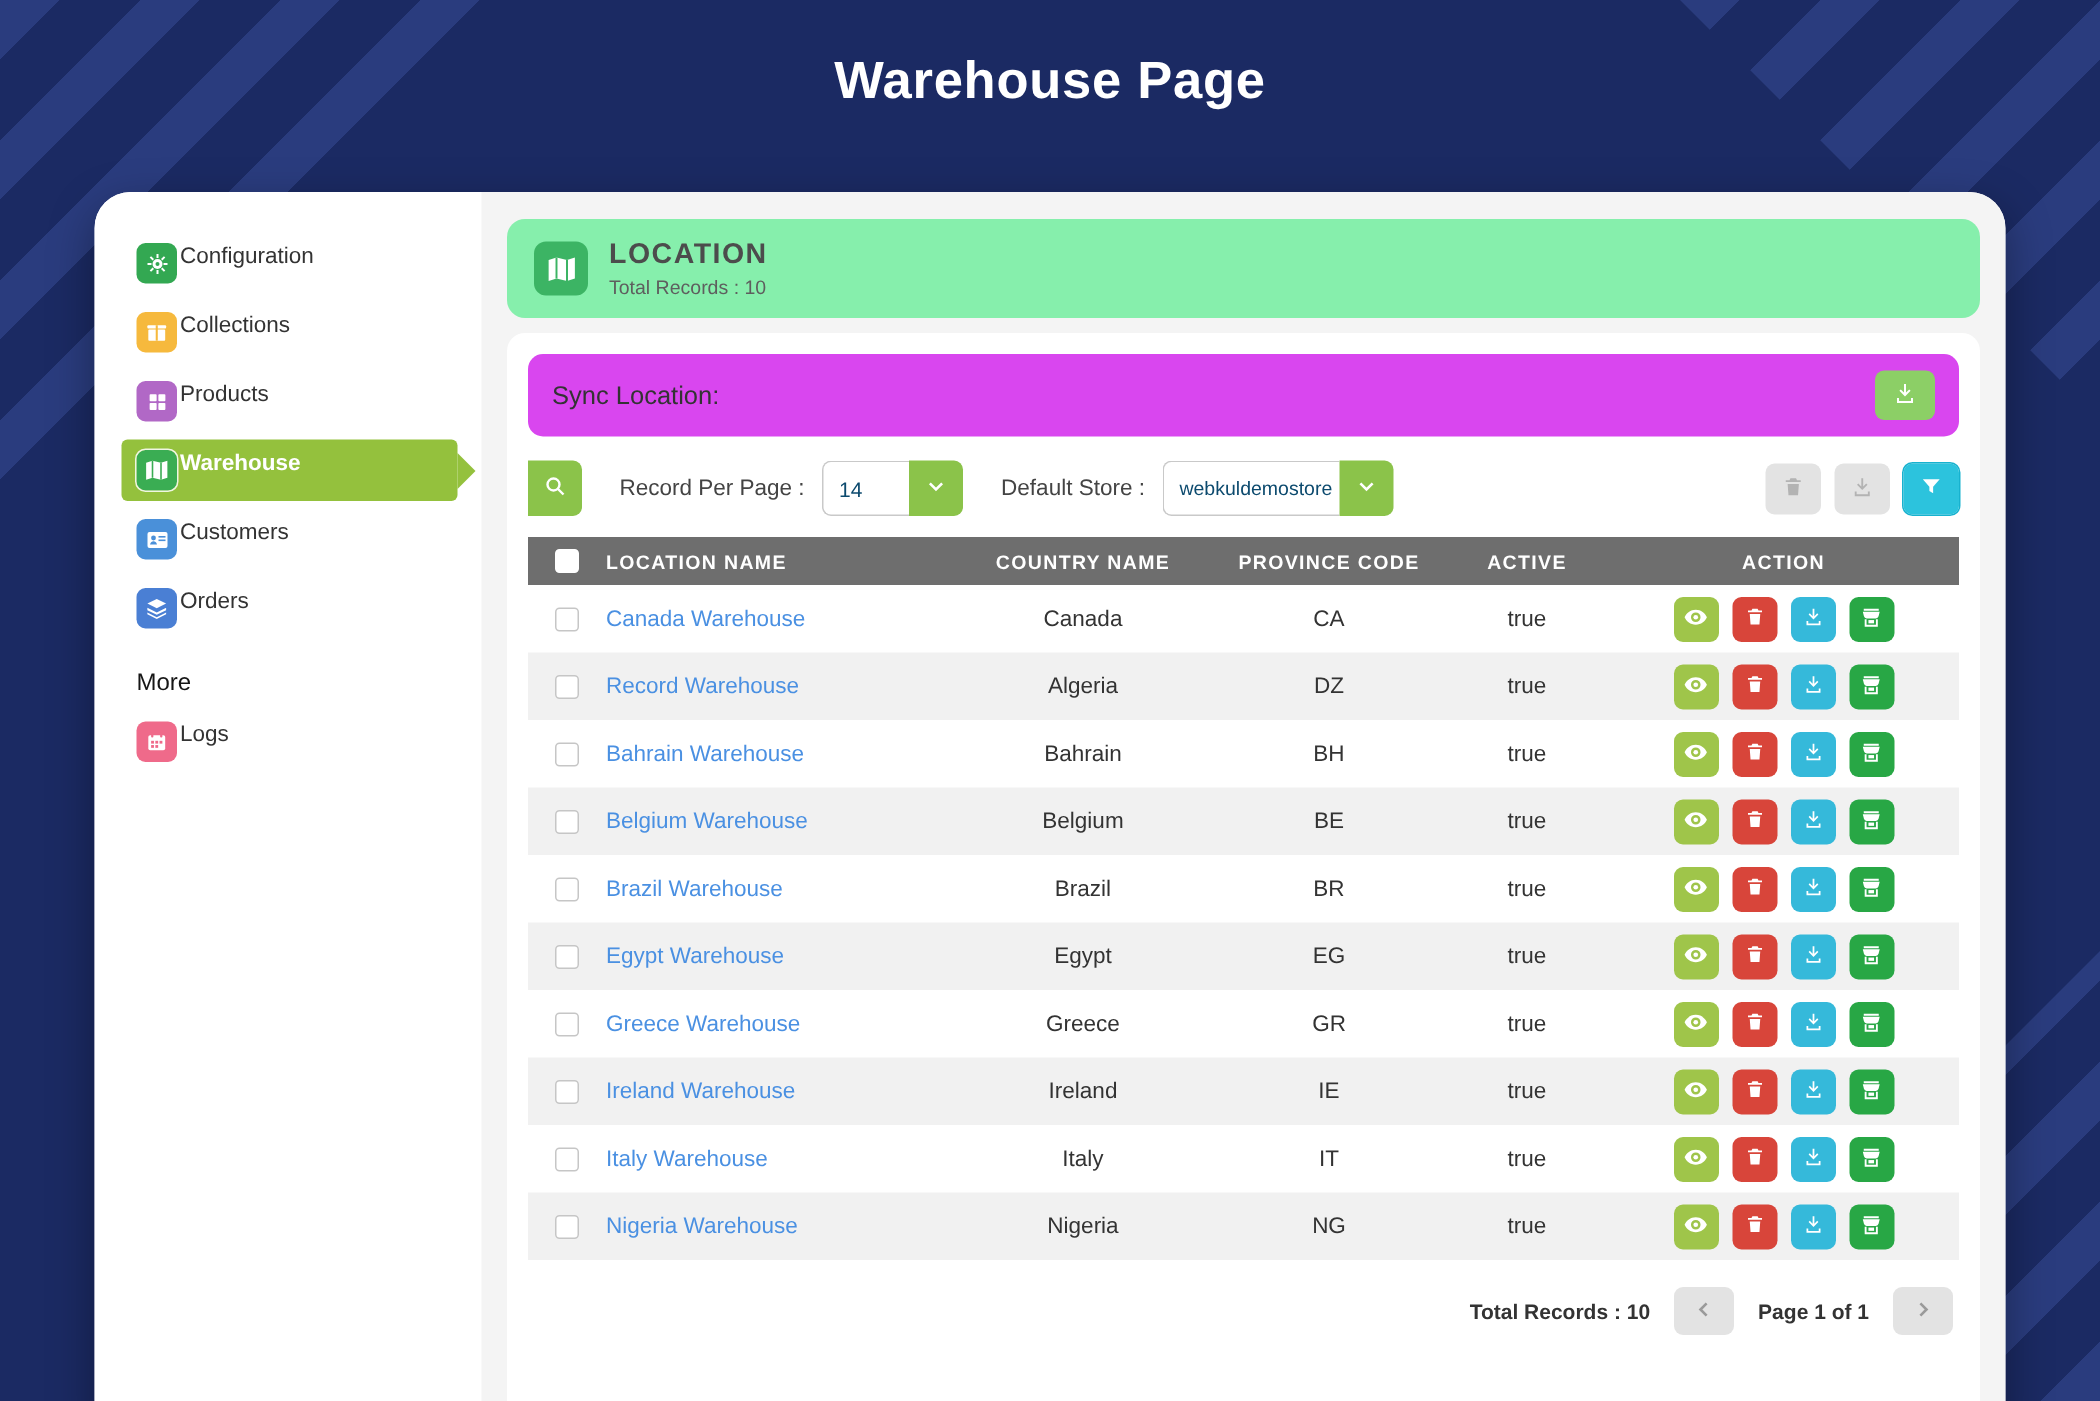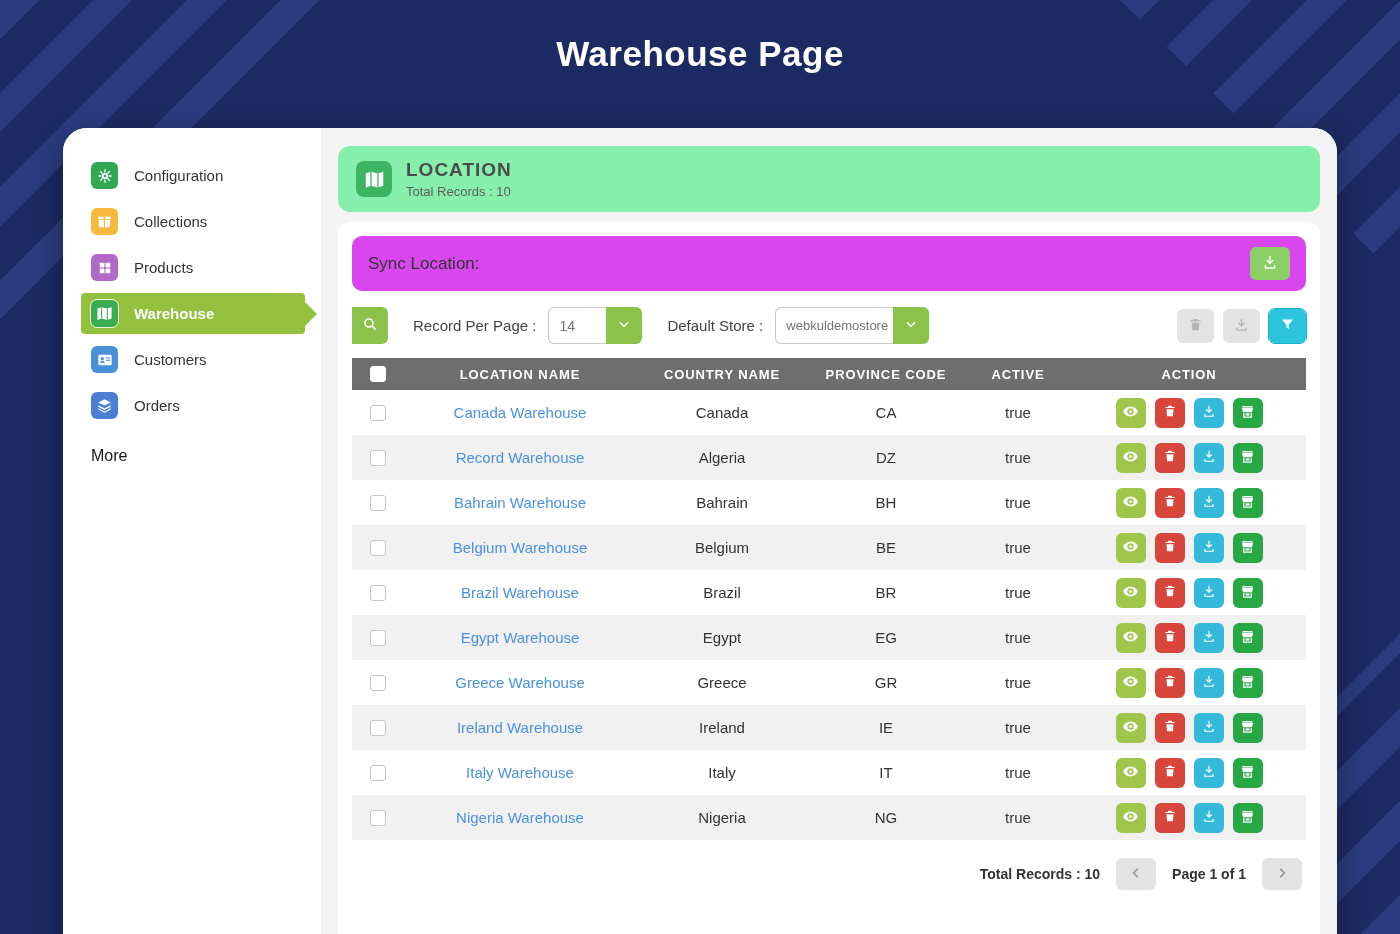--- a/index.html
+++ b/index.html
@@ -29,21 +29,21 @@
   .app-card {
     position:absolute; left:63px; right:63px; top:128px; bottom:-30px;
     background:#fff; border-radius:24px; z-index:1;
     display:flex; overflow:hidden;
     box-shadow:0 10px 30px rgba(0,0,0,.35);
   }
 
   
   .sidebar { width:258px; background:#fff; padding-top:22px; flex-shrink:0; }
   .side-item {
-    display:flex; align-items:center; gap:16px;
+    display:flex; align-items:flex-start; gap:2px;
     padding:7px 10px; margin:5px 16px 5px 18px;
     font-size:15px; color:#333; cursor:pointer; position:relative;
     border-radius:4px;
   }
   .side-icon {
     width:27px; height:27px; border-radius:6px; flex-shrink:0;
     display:flex; align-items:center; justify-content:center;
   }
   .side-item.active { background:#94c13d; color:#fff; font-weight:bold; }
   .side-item.active::after {
@@ -93,42 +93,42 @@
   .search-input::placeholder { color:#9a9a9a; }
   .grn-btn {
     width:36px; height:37px; border:none; border-radius:0 6px 6px 0;
     background:#8bc34a; display:flex; align-items:center; justify-content:center; cursor:pointer;
   }
   .tb-label { font-size:15px; color:#444; margin-left:25px; margin-right:12px; white-space:nowrap; }
   .select-group { display:flex; }
   .select-box {
     height:37px; border:1px solid #c9c9c9; border-right:none; border-radius:6px 0 0 6px;
     background:#fff; display:flex; align-items:center; padding:0 10px;
-    font-size:14px; color:#737373; cursor:pointer; white-space:nowrap; overflow:hidden;
+    font-size:14px; color:#0c4a6e; cursor:pointer; white-space:nowrap; overflow:hidden;
   }
   .select-box.small { width:58px; }
   .select-box.store { width:118px; font-size:13px; }
   .right-btns { margin-left:auto; display:flex; gap:9px; }
   .icon-btn {
     width:37px; height:34px; border:none; border-radius:6px;
     display:flex; align-items:center; justify-content:center; cursor:pointer;
   }
   .icon-btn.gray { background:#e3e3e3; }
   .icon-btn.filter { background:#2cc3dd; outline:1px solid #17b2cf; }
 
   
   .table { margin-top:14px; flex-shrink:0; }
   .thead {
     display:flex; align-items:center; background:#6e6e6e; height:32px;
     color:#fff; font-size:13px; font-weight:bold; letter-spacing:.9px;
   }
   .trow { display:flex; align-items:center; height:45px; background:#fff; font-size:15px; color:#333; }
   .trow.alt { background:#f1f1f1; }
   .c-check { width:52px; display:flex; justify-content:center; }
-  .c-loc { width:232px; text-align:center; }
+  .c-loc { width:232px; }
   .c-country { width:172px; text-align:center; }
   .c-prov { width:156px; text-align:center; }
   .c-active { width:108px; text-align:center; }
   .c-action { flex:1; display:flex; justify-content:center; align-items:center; gap:9px; }
   .cb {
     width:16px; height:16px; background:#fff; border:1px solid #c6c6c6;
     border-radius:3px; display:inline-block; cursor:pointer;
   }
   .thead .cb { border-color:#fff; }
   .loc-link { color:#4a90e2; cursor:pointer; text-decoration:none; }
@@ -230,20 +230,35 @@
             <path d="M2 11.5l10 5 10-5v2.5l-10 5-10-5z"></path>
             <path d="M2 16.5l10 5 10-5v2l-10 5-10-5z"></path>
           </svg>
       </span>
       <span class="side-label">Orders</span>
     </div>
 
 
     <div class="more-label">More</div>
 
+    <div class="side-item">
+      <span class="side-icon" style="background:#ef6a8a">
+        <svg viewBox="0 0 24 24" width="15" height="15">
+            <rect x="3" y="5" width="18" height="16" rx="2" fill="#fff"></rect>
+            <rect x="6" y="2.5" width="2.4" height="5" rx="1" fill="#ef6a8a"></rect>
+            <rect x="15.6" y="2.5" width="2.4" height="5" rx="1" fill="#ef6a8a"></rect>
+            <rect x="6" y="11" width="3" height="3" fill="#ef6a8a"></rect>
+            <rect x="10.5" y="11" width="3" height="3" fill="#ef6a8a"></rect>
+            <rect x="15" y="11" width="3" height="3" fill="#ef6a8a"></rect>
+            <rect x="6" y="15.5" width="3" height="3" fill="#ef6a8a"></rect>
+            <rect x="10.5" y="15.5" width="3" height="3" fill="#ef6a8a"></rect>
+          </svg>
+      </span>
+      <span class="side-label">Logs</span>
+    </div>
   </aside>
 
   <main class="main">
 
     <div class="location-card">
       <span class="location-icon">
         <svg viewBox="0 0 24 24" width="21" height="21">
             <path fill="#fff" d="M2 5l6-2 8 2 6-2v16l-6 2-8-2-6 2V5z"></path>
             <path stroke="#3cb464" stroke-width="1.5" fill="none" d="M8 3v16M16 5v16"></path>
           </svg>

